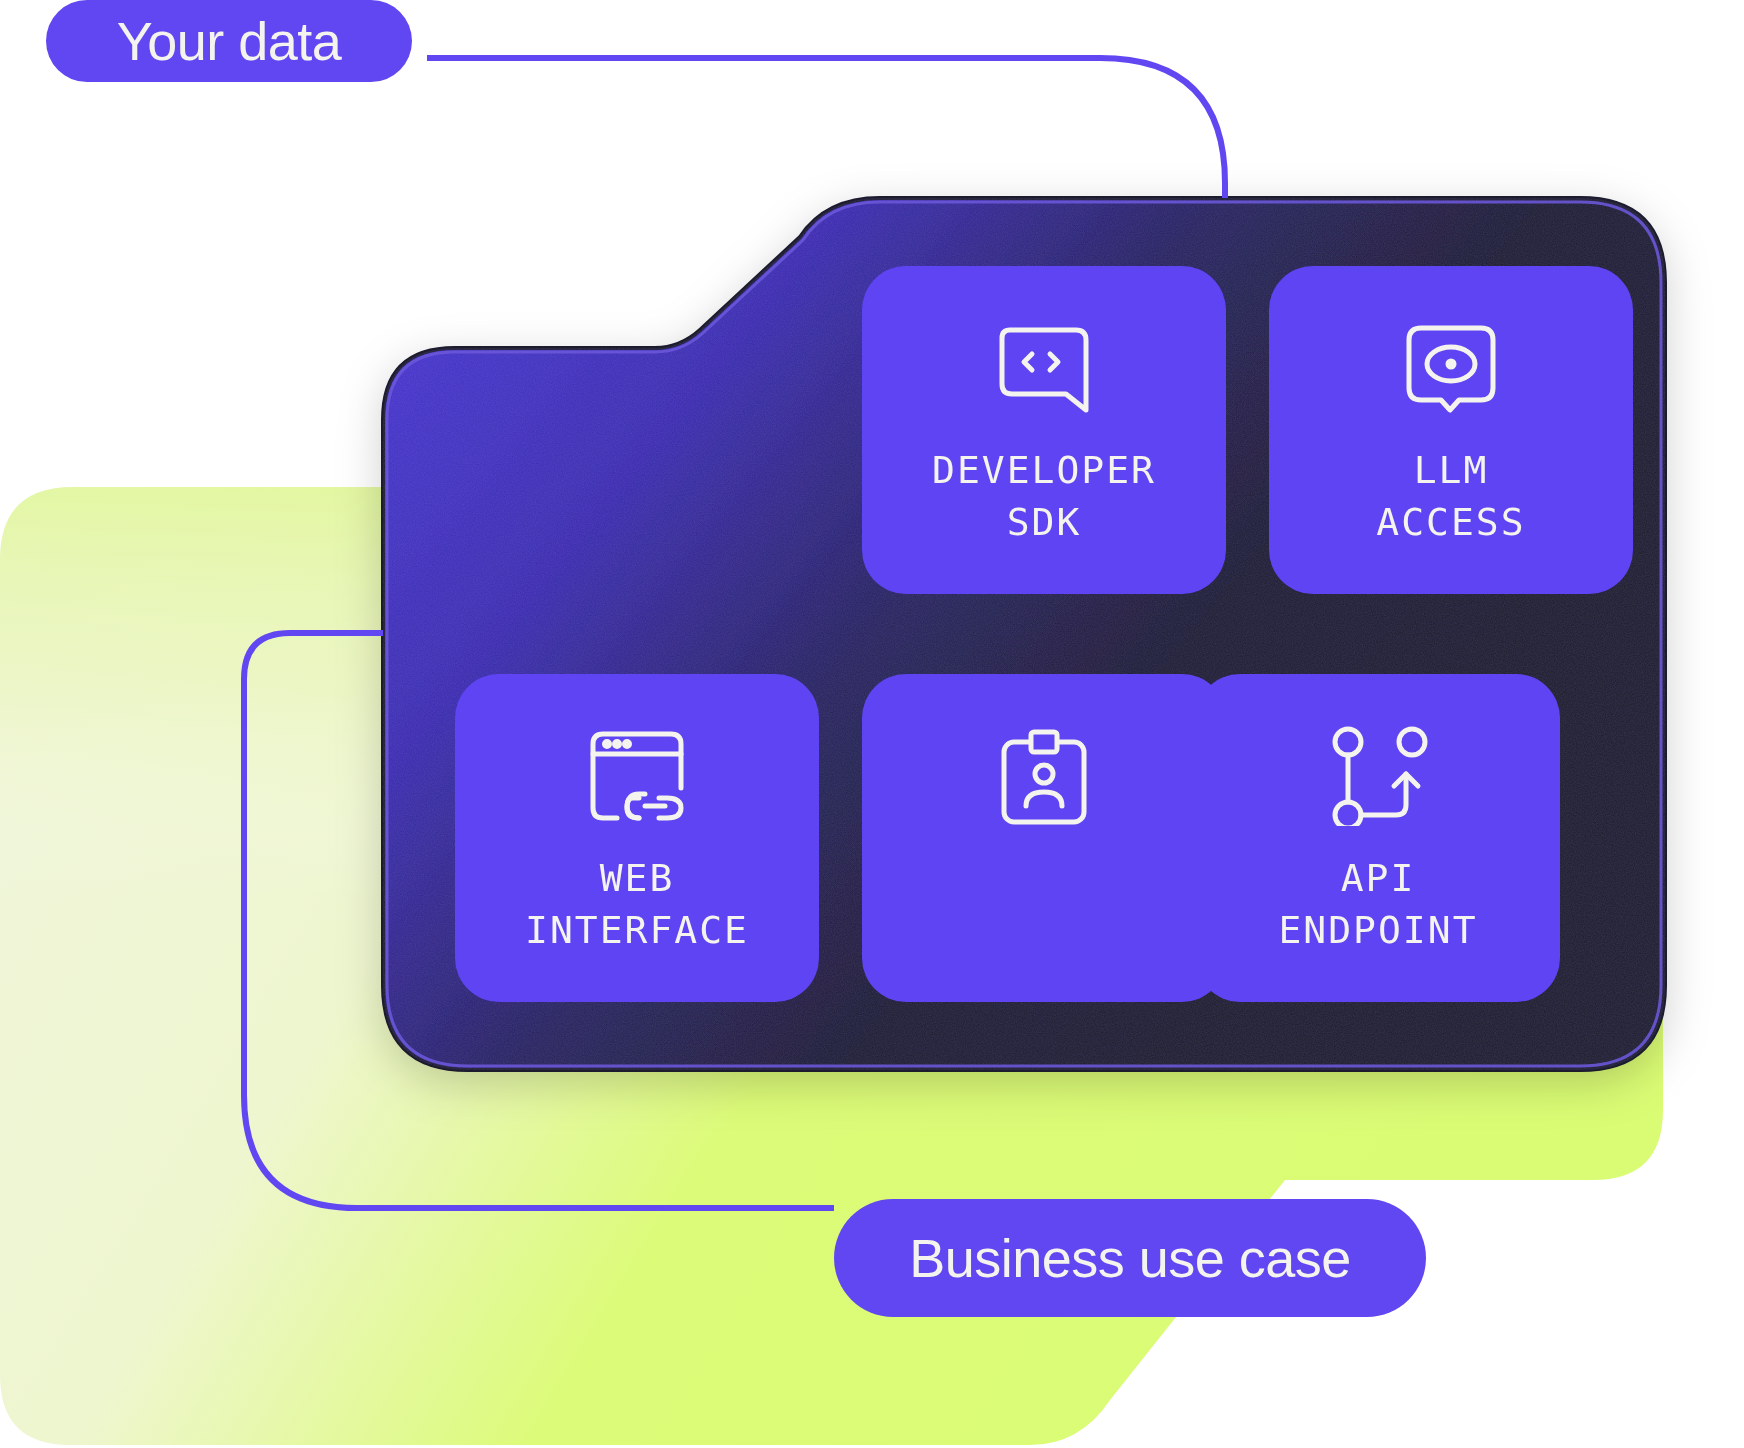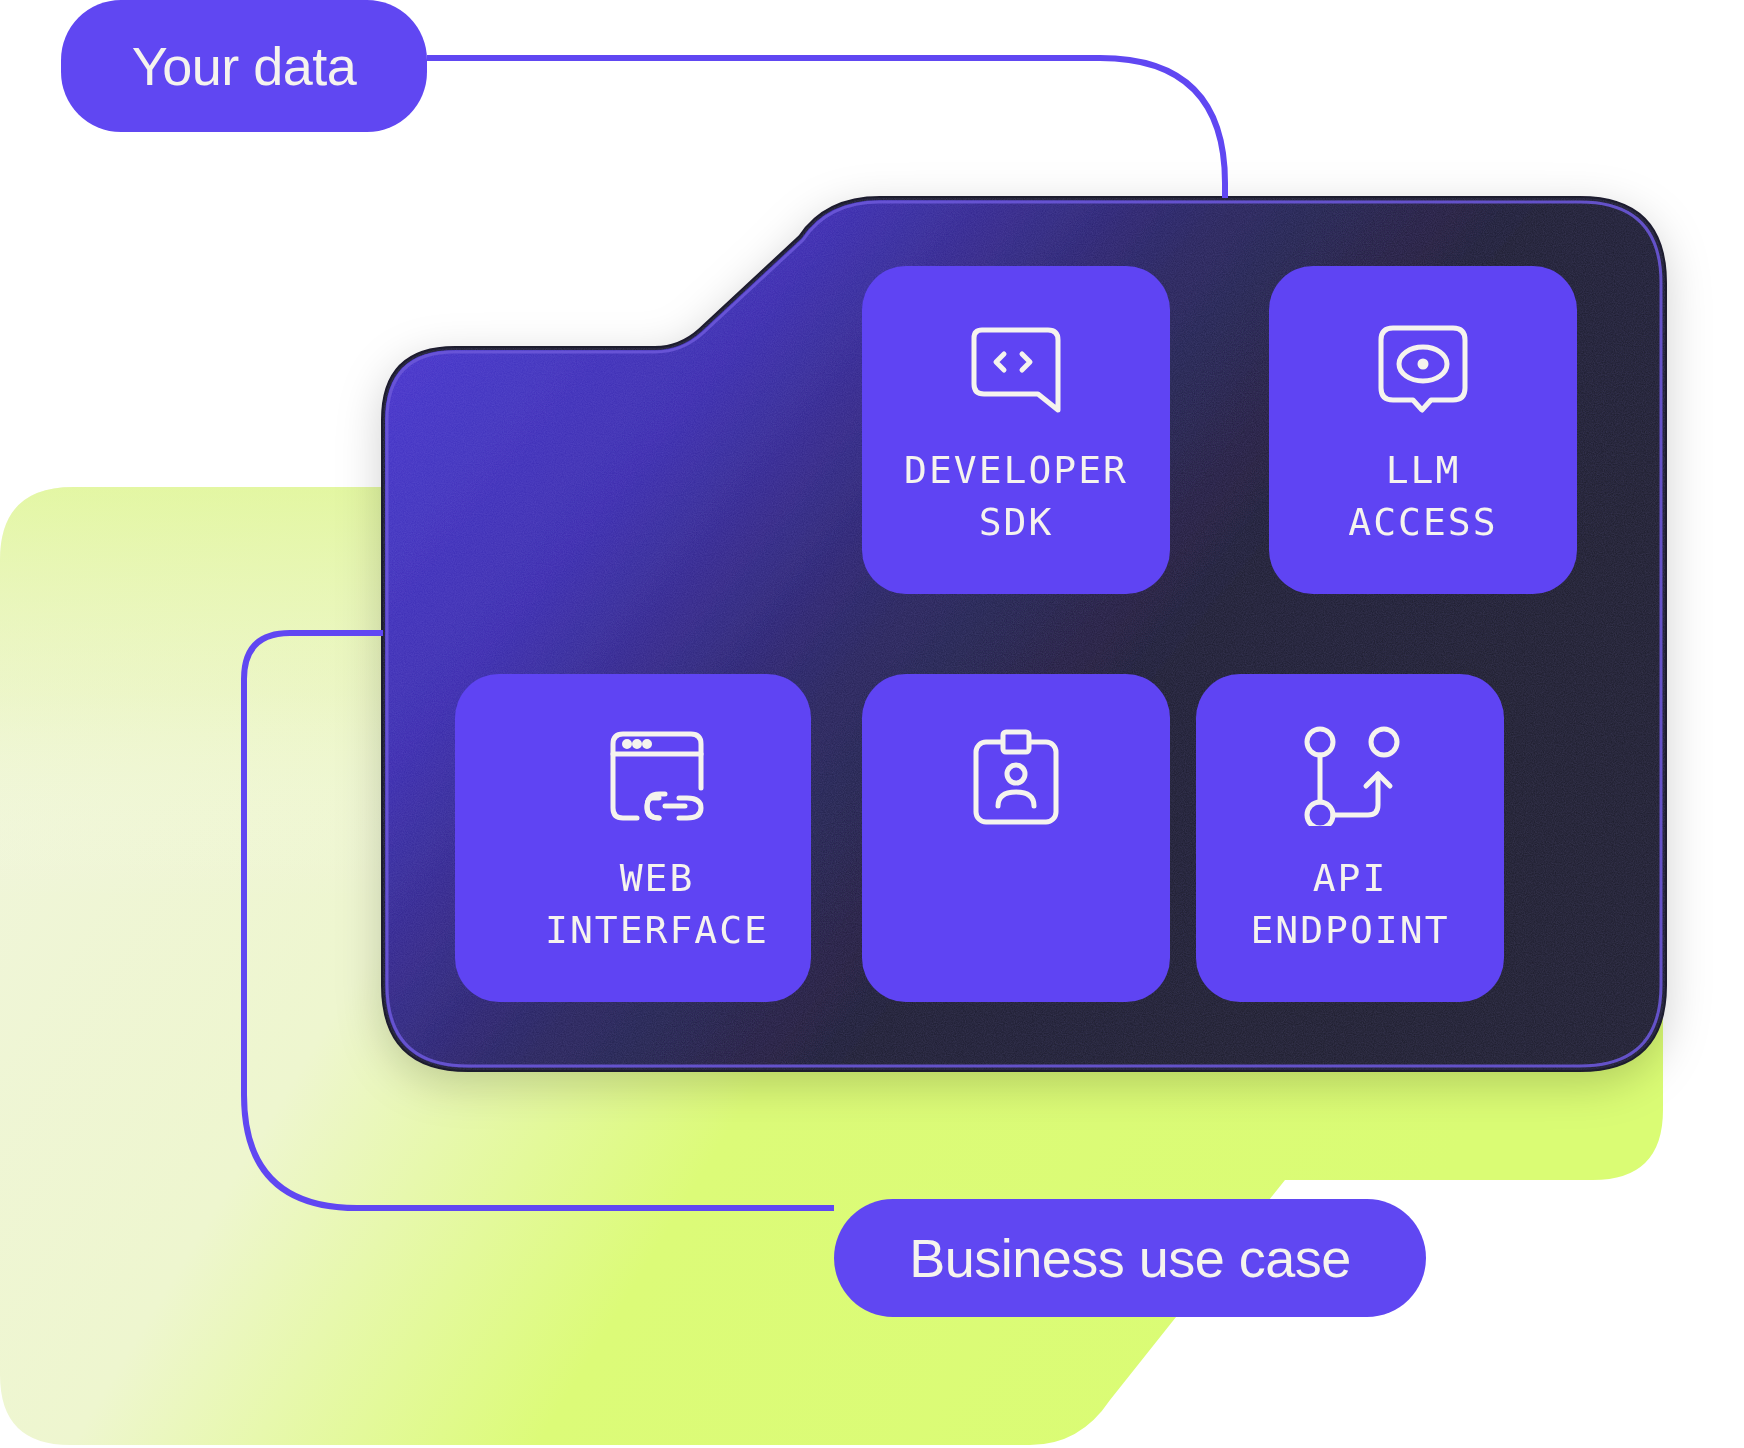--- a/index.html
+++ b/index.html
@@ -8,24 +8,24 @@
     background:#ffffff;
     font-family:"Liberation Sans", sans-serif;
   }
   .layer { position:absolute; left:0; top:0; width:1744px; height:1448px; }
   .pill {
     position:absolute; background:#6047f2; color:#f5f3ee;
     border-radius:60px; display:flex; align-items:center; justify-content:center;
     font-family:"Liberation Sans", sans-serif; font-weight:400;
     letter-spacing:-0.5px;
   }
-  .pill-top { left:61px; top:0px; width:366px; height:132px; font-size:54px; }
+  .pill-top { left:46px; top:0px; width:366px; height:82px; font-size:54px; }
   .pill-bottom { left:834px; top:1199px; width:592px; height:118px; font-size:54px; }
   .tile {
-    position:absolute; width:308px; height:328px; border-radius:44px;
+    position:absolute; width:364px; height:328px; border-radius:44px;
     background:#5f44f3; color:#f5f3ee;
     display:flex; flex-direction:column; align-items:center;
   }
   .tile .icon { margin-top:52px; width:110px; height:100px; display:flex; align-items:center; justify-content:center; }
   .tile .label {
     margin-top:26px; text-align:center;
     font-family:"DejaVu Sans Mono", "Liberation Mono", monospace;
     font-size:38px; line-height:52px; letter-spacing:2px; white-space:pre-line;
   }
 </style>
@@ -99,21 +99,21 @@
     <svg width="100" height="100" viewBox="0 0 100 100" fill="none" stroke="#f5f3ee" stroke-width="5" stroke-linecap="round" stroke-linejoin="round">
       <path d="M20,10 L80,10 Q92,10 92,22 L92,70 Q92,82 80,82 L58,82 L49,92 L40,82 L20,82 Q8,82 8,70 L8,22 Q8,10 20,10 Z"></path>
       <ellipse cx="50" cy="46" rx="24" ry="17"></ellipse>
       <circle cx="50" cy="46" r="3" fill="#f5f3ee"></circle>
     </svg>
   </div>
   <div class="label">LLM
 ACCESS</div>
 </div>
 
-<div class="tile" style="left:455px; top:674px;padding-left:48px;">
+<div class="tile" style="left:455px; top:674px;">
   <div class="icon">
     <svg width="100" height="100" viewBox="0 0 100 100" fill="none" stroke="#f5f3ee" stroke-width="5" stroke-linecap="round" stroke-linejoin="round">
       <path d="M30,92 L16,92 Q6,92 6,82 L6,18 Q6,8 16,8 L84,8 Q94,8 94,18 L94,62"></path>
       <line x1="6" y1="28" x2="94" y2="28"></line>
       <circle cx="20" cy="18" r="2.5" fill="#f5f3ee"></circle>
       <circle cx="30" cy="18" r="2.5" fill="#f5f3ee"></circle>
       <circle cx="40" cy="18" r="2.5" fill="#f5f3ee"></circle>
       <path d="M52,72 L46,72 Q40,72 40,80 Q40,92 52,92"></path>
       <path d="M72,72 L80,72 Q94,72 94,82 Q94,92 80,92 L72,92"></path>
       <path d="M52,92 Q40,92 40,82 Q40,68 52,68 L58,68"></path>

